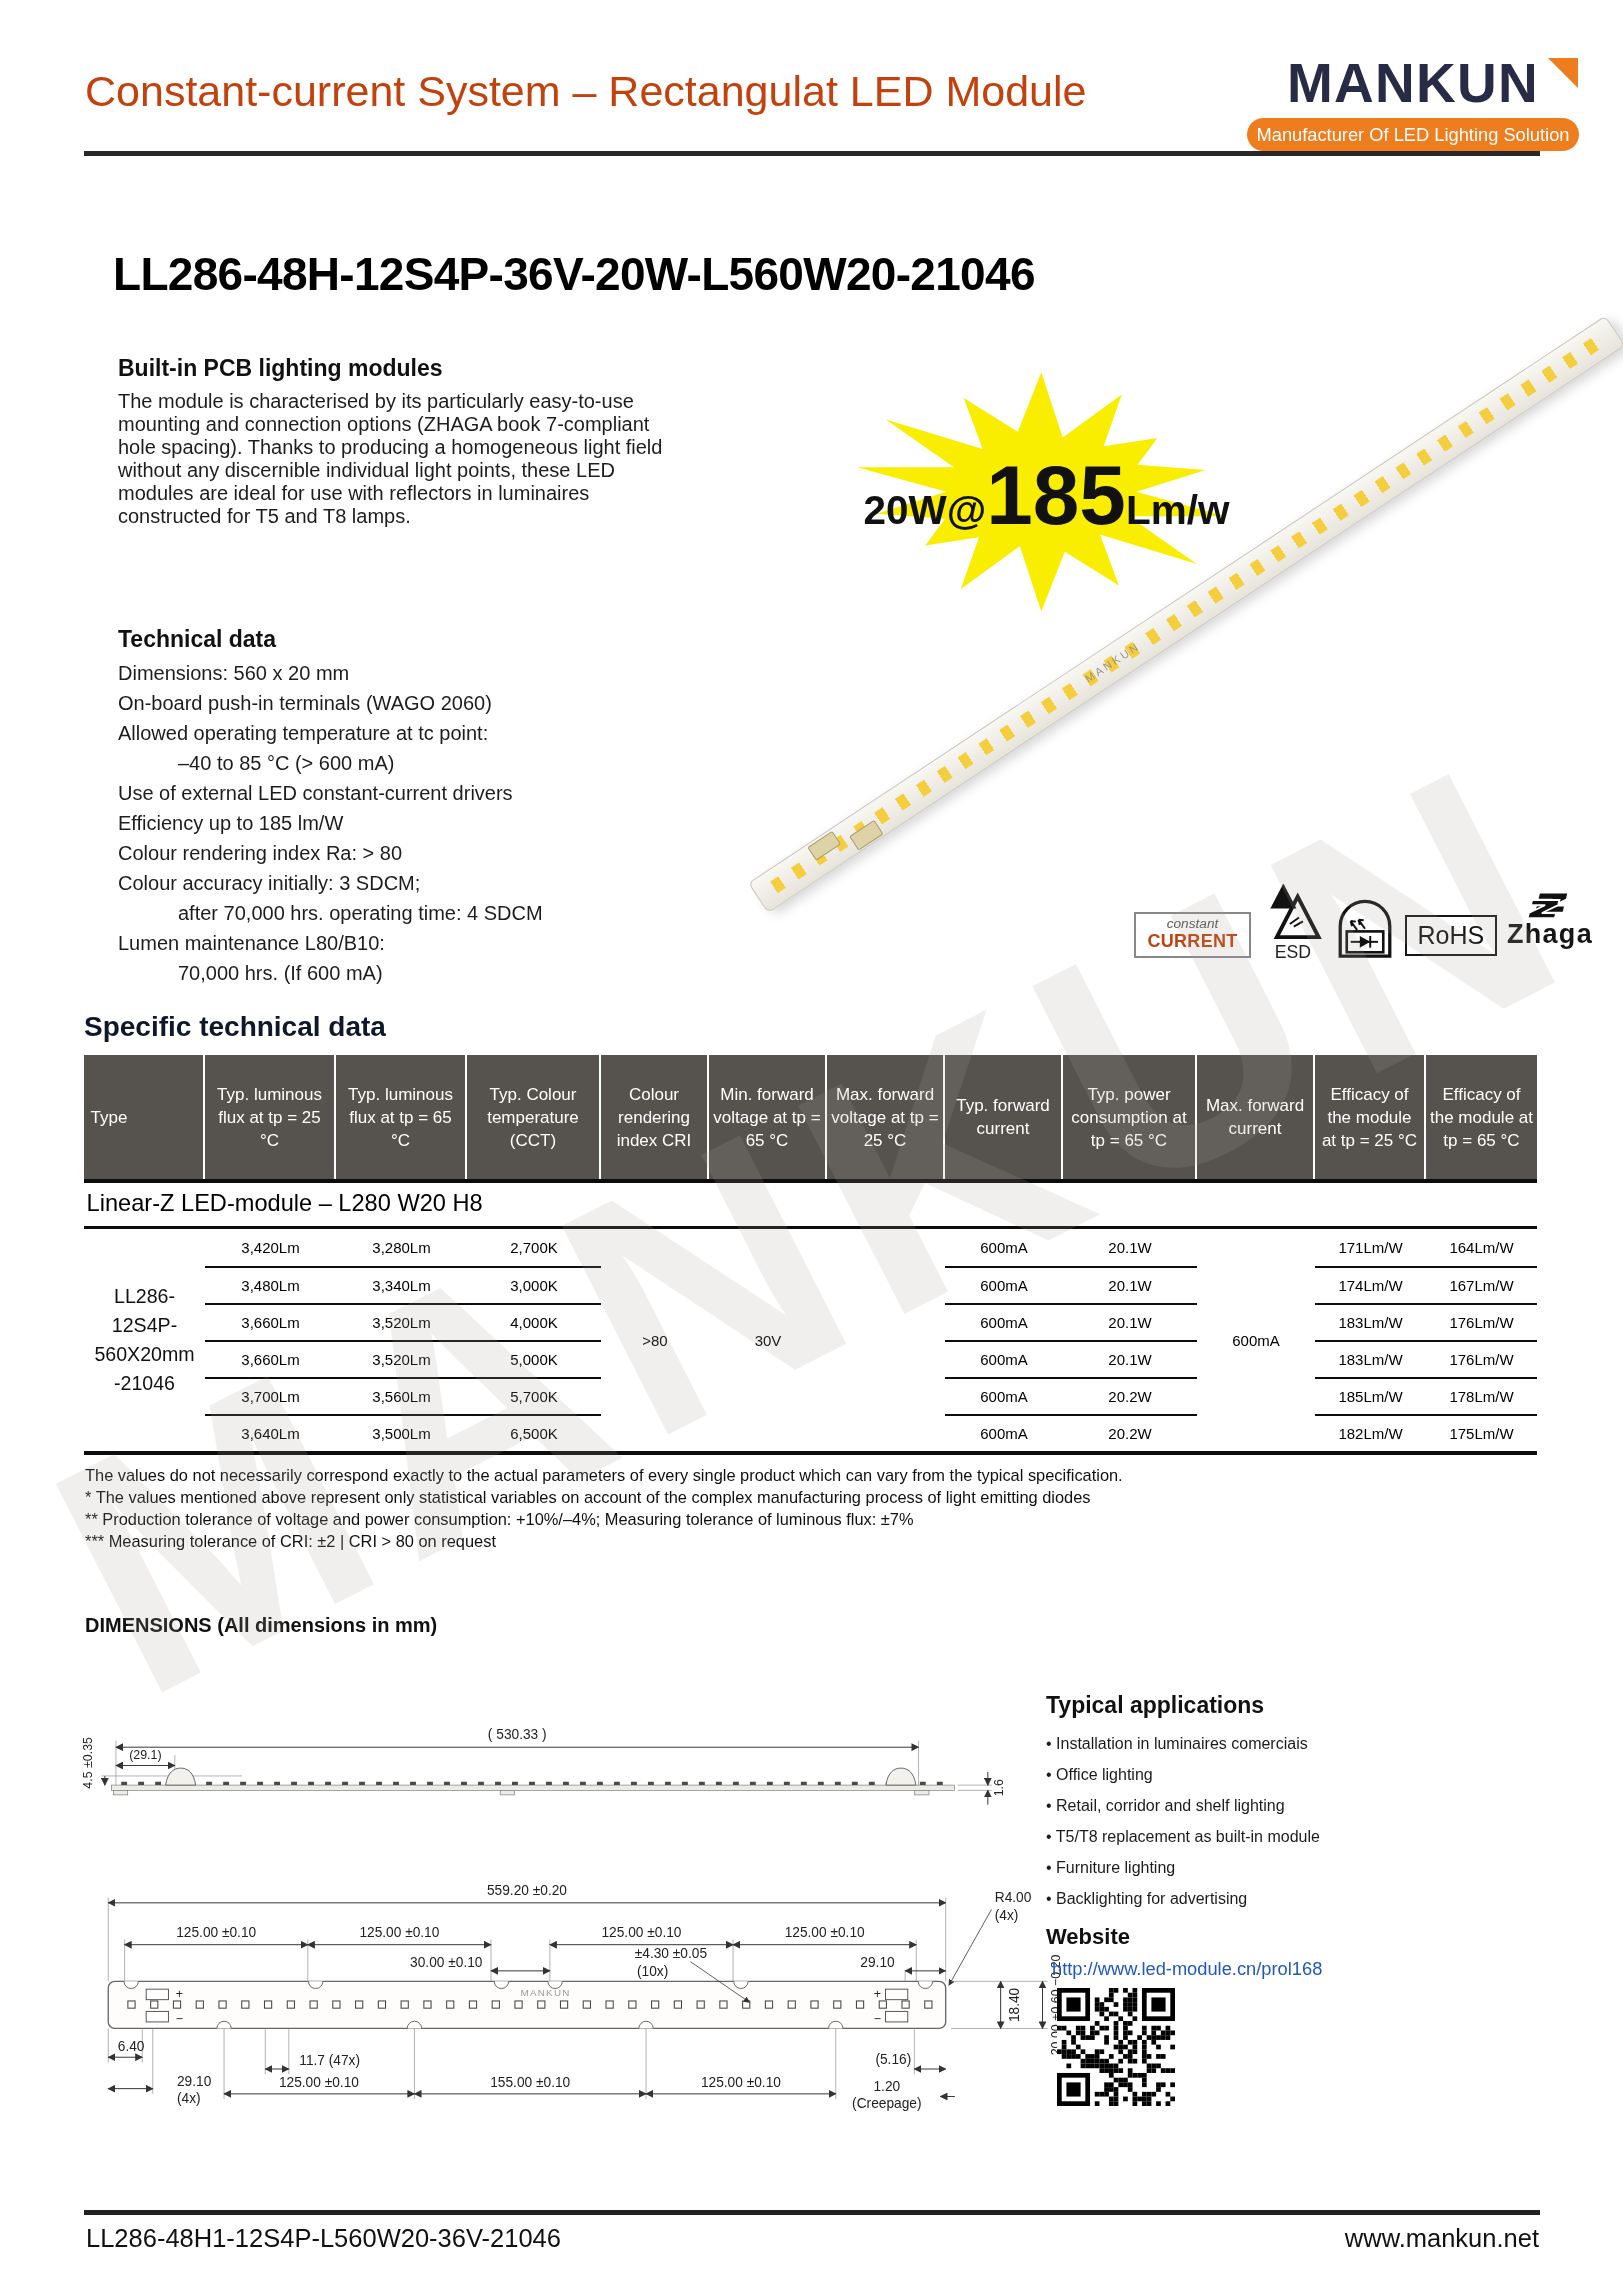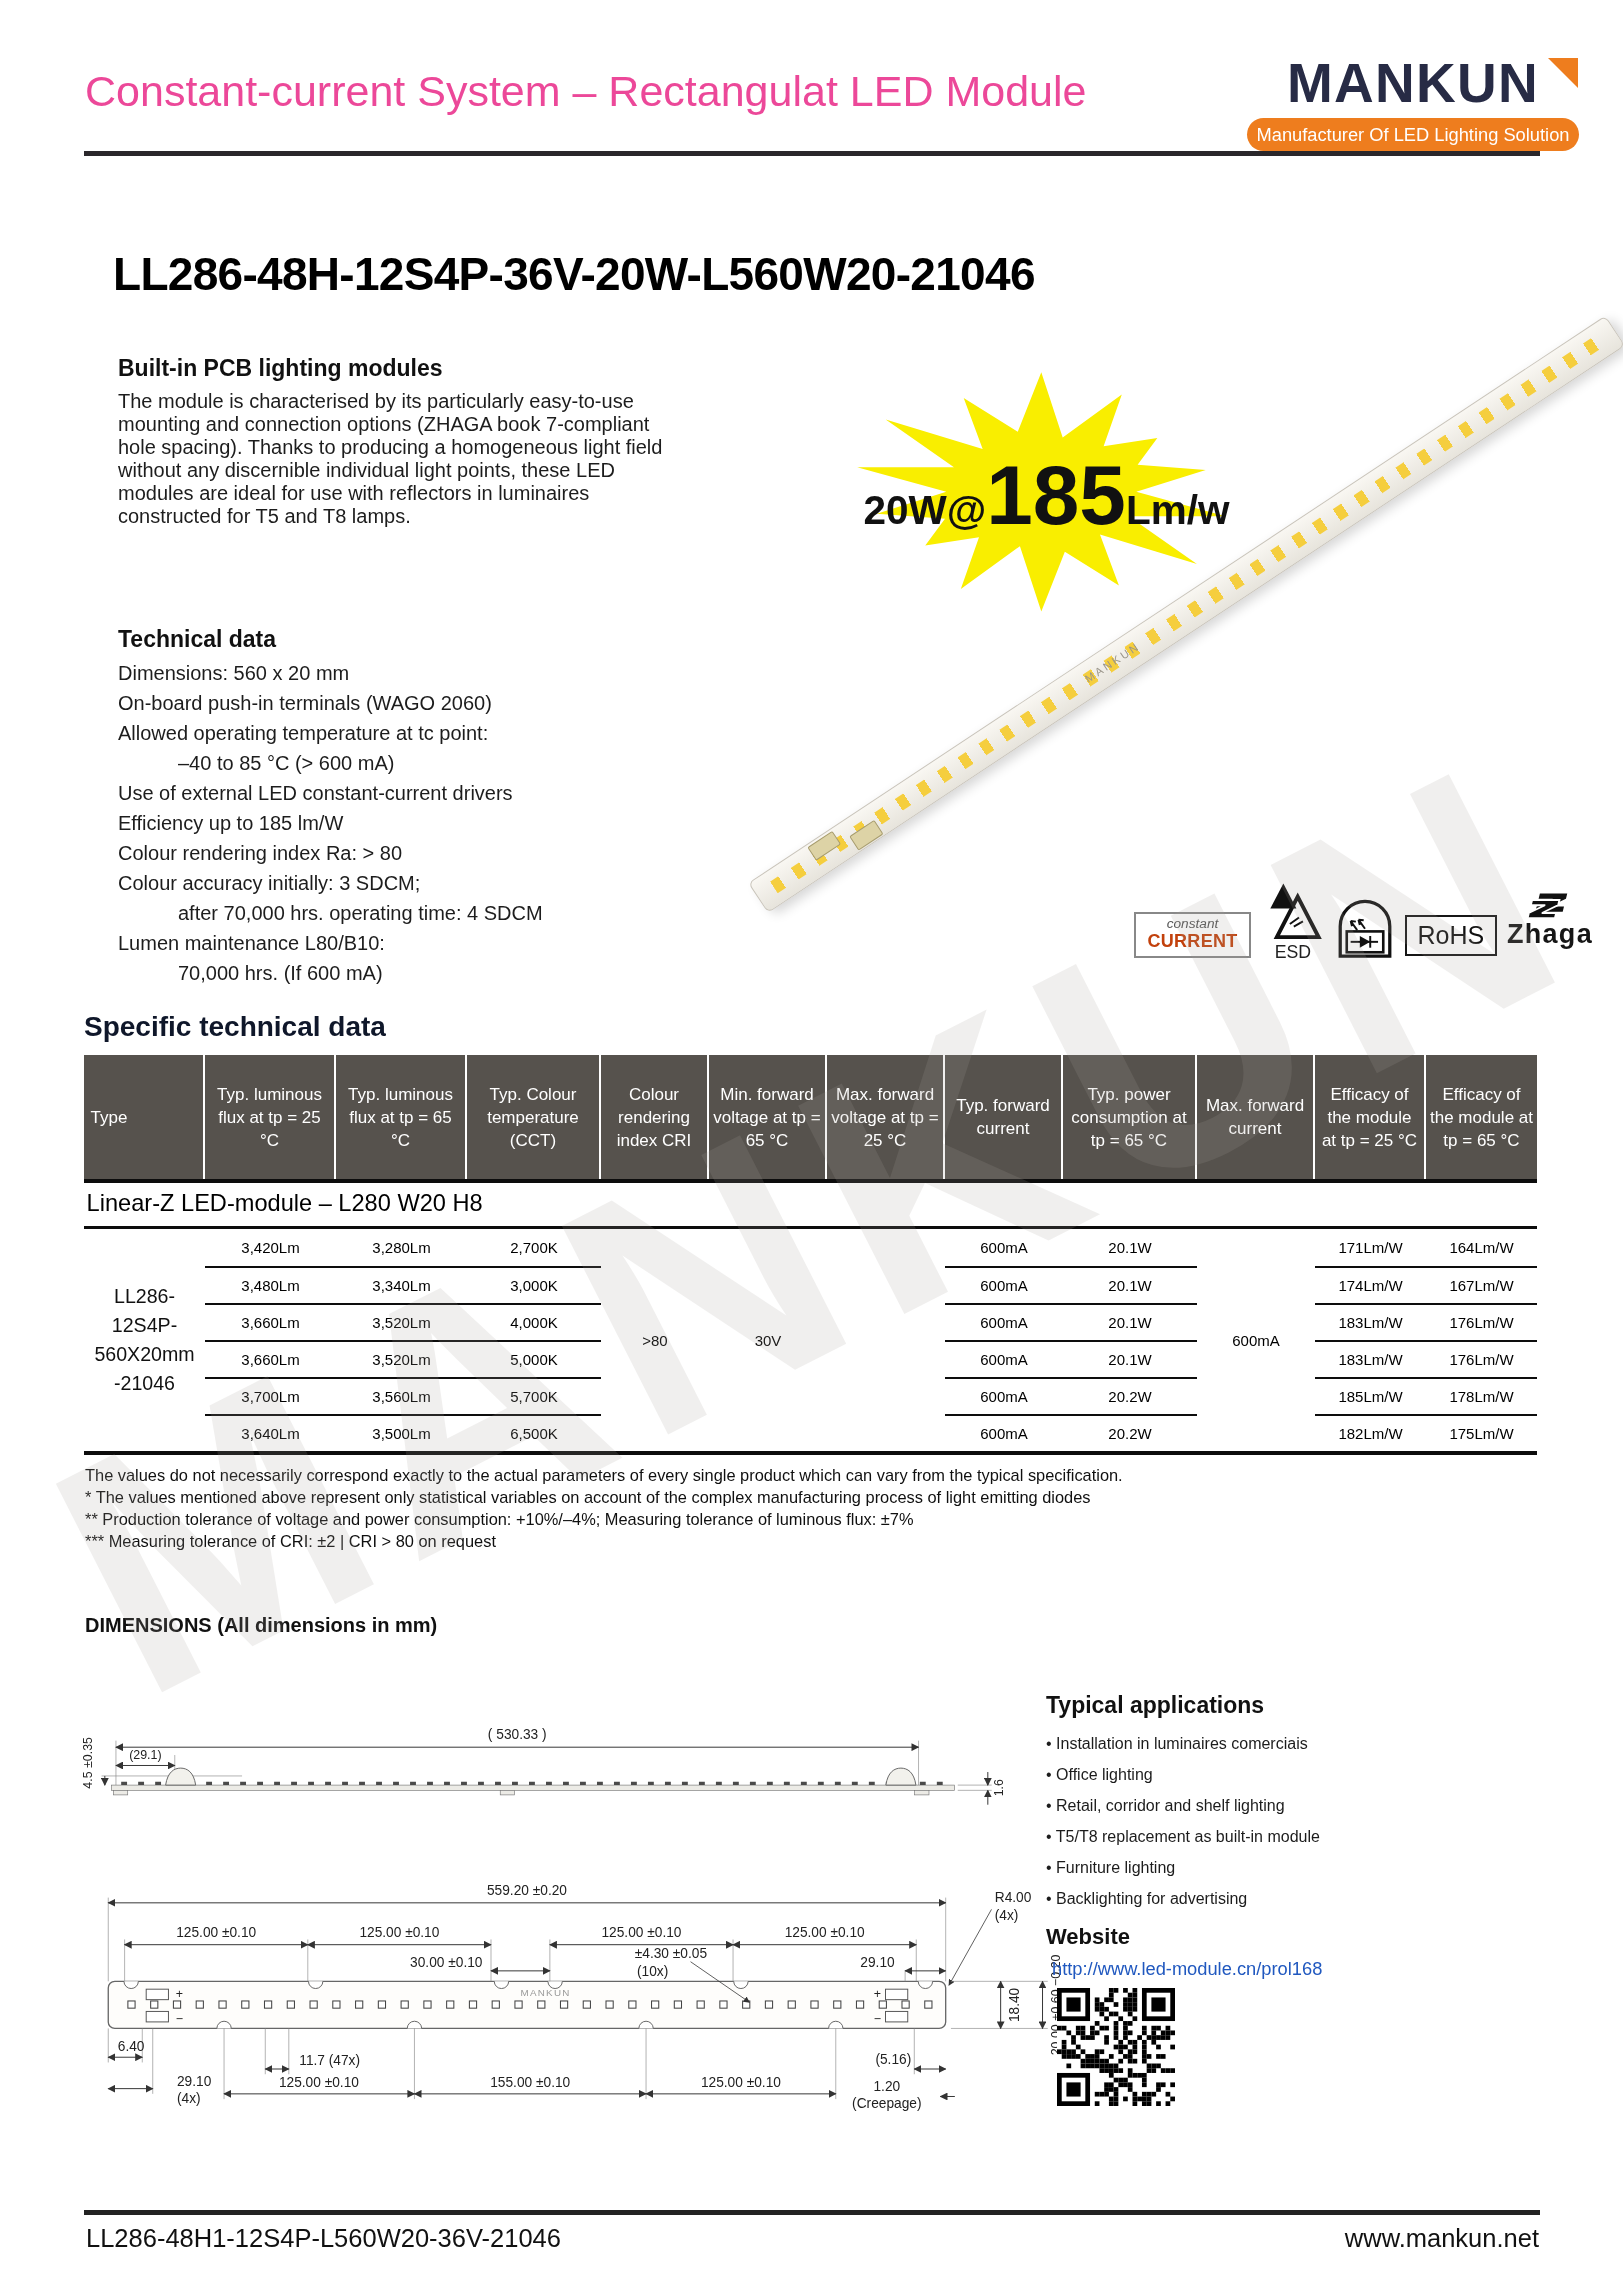--- a/index.html
+++ b/index.html
@@ -1,20 +1,20 @@
 <!DOCTYPE html>
 <html style="font-size:10.5px"><head>
 <meta charset="utf-8">
 <style>
   html,body{margin:0;padding:0;background:#fff;}
   .page{position:relative;width:1623px;height:2295px;background:#fff;overflow:hidden;
         font-family:"Liberation Sans",sans-serif;color:#111;}
 
   
-  .doc-title{position:absolute;left:85px;top:67px;font-size:43px;font-weight:400;color:#ec4899;letter-spacing:0;}
+  .doc-title{position:absolute;left:85px;top:67px;font-size:43px;font-weight:400;color:#c2410c;letter-spacing:0;}
   .logo{position:absolute;left:1247px;top:55px;width:332px;}
   .logo-word{position:relative;font-size:55px;font-weight:800;color:#272b45;line-height:1.05;text-align:center;letter-spacing:1.3px;}
   .logo-tri{position:absolute;right:1.3px;top:2.6px;width:0;height:0;border-top:30px solid #ee7d1e;border-left:30px solid transparent;}
   .logo-tag{margin-top:5.2px;background:#ee7d1e;color:#fff;font-size:18.3px;height:33px;line-height:33px;border-radius:17px;text-align:center;}
   .rule{position:absolute;left:84px;width:1456px;background:#2a272b;}
   #rule-top{top:151px;height:4.6px;}
   #rule-bottom{top:2210px;height:5.2px;background:#222;}
 
   
   .prod-title{position:absolute;left:113px;top:247px;font-size:46px;font-weight:700;letter-spacing:-0.7px;color:#000;}

